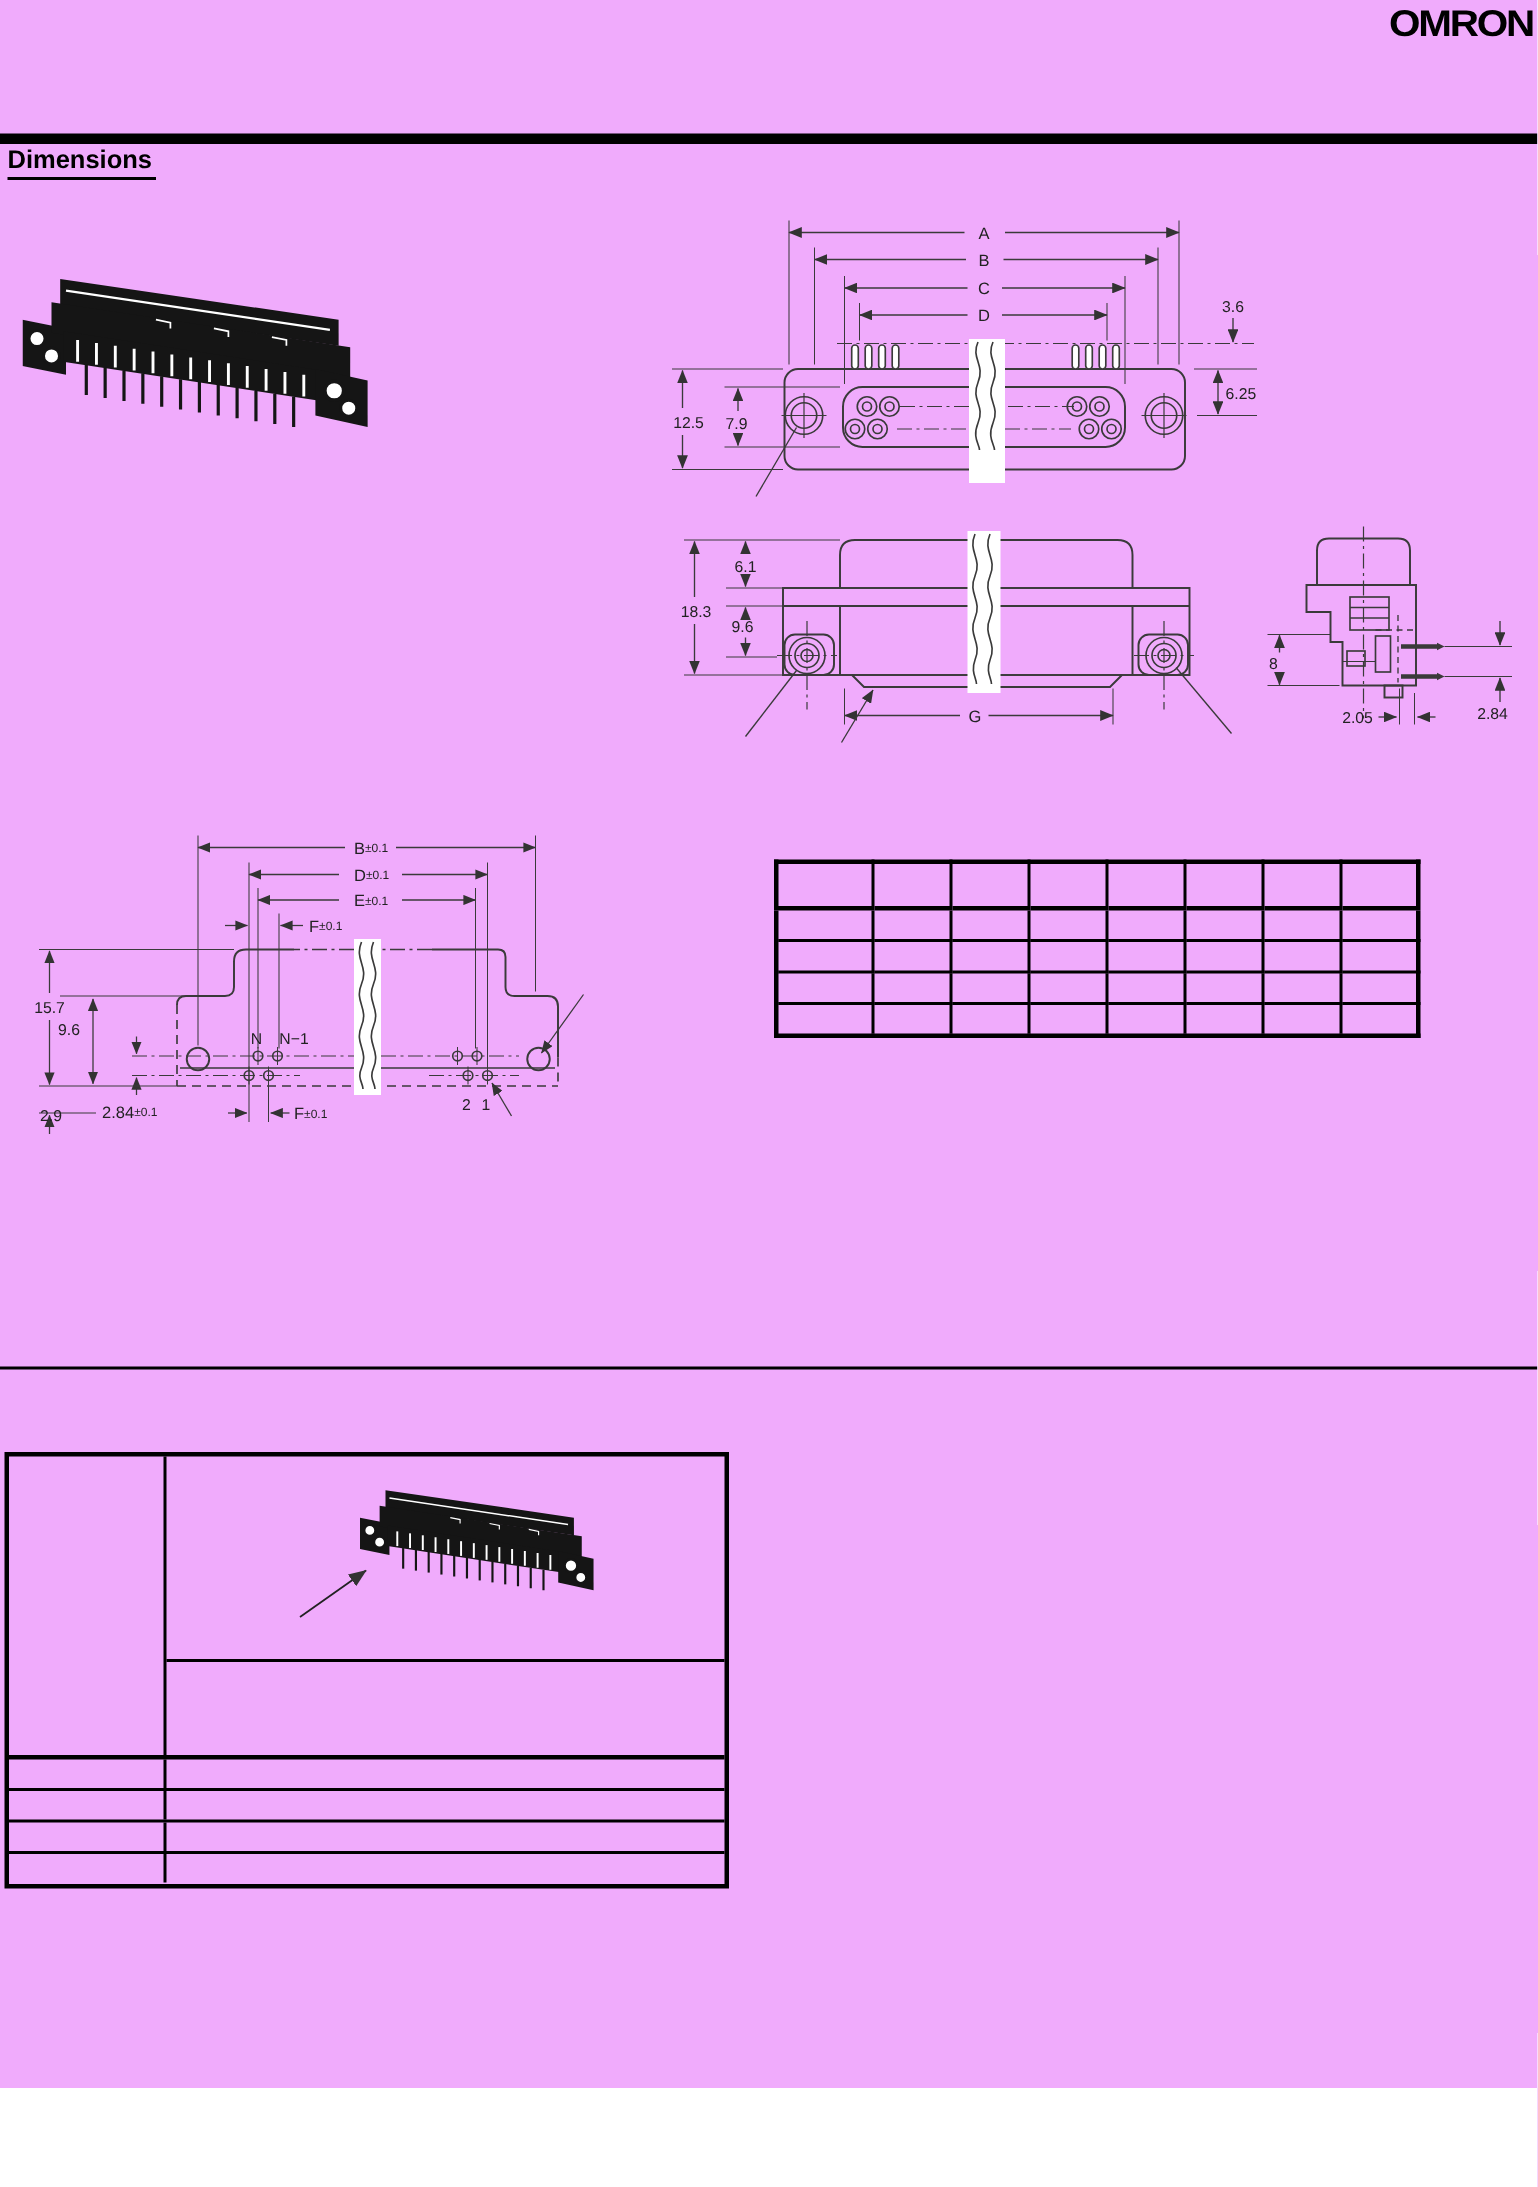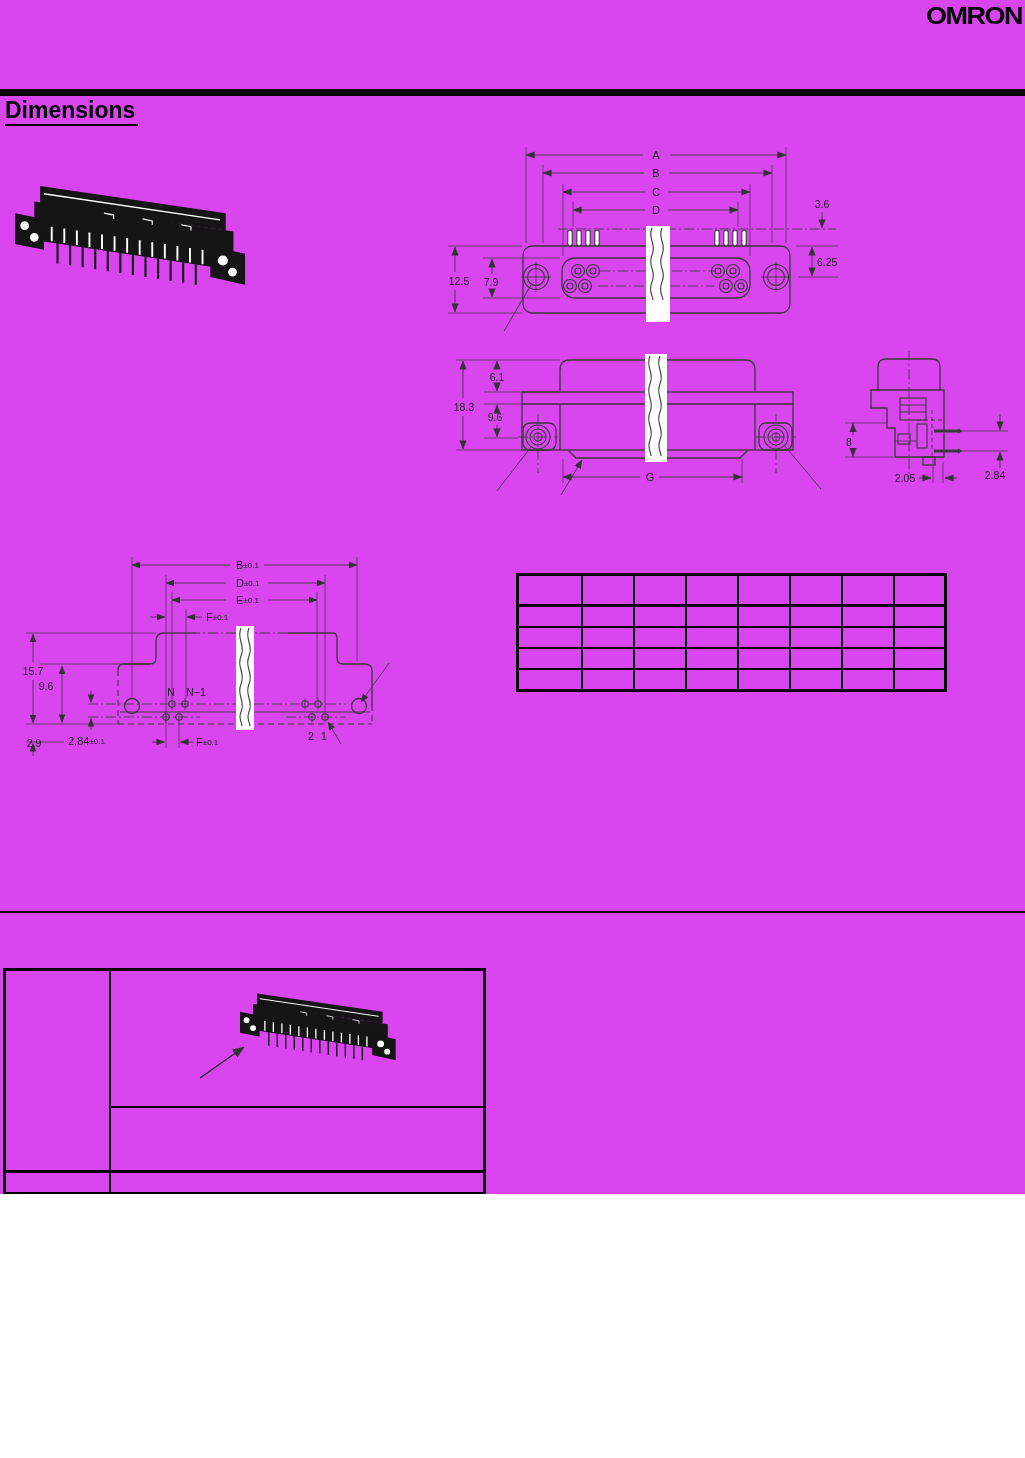--- a/index.html
+++ b/index.html
@@ -1,22 +1,22 @@
 <!DOCTYPE html>
 <html><head>
 <meta charset="utf-8">
 <style>
   html,body{margin:0;padding:0;background:#fff}
-  .page{position:relative;width:1025px;height:1194px;background:#d946ef;overflow:hidden;
+  .page{position:relative;width:1025px;height:1392px;background:#f0abfc;overflow:hidden;
         font-family:"Liberation Sans",sans-serif;color:#111}
   .brand{position:absolute;top:1px;right:3px;font-weight:800;font-size:27px;
          letter-spacing:-1.5px;color:#000;transform:scaleY(0.92)}
   .bar{position:absolute;left:0;width:1025px;background:#000}
   .hrule{position:absolute;left:0;width:1025px;height:2px;background:#000}
-  h1.sec{position:absolute;margin:0;font-size:23px;font-weight:bold;color:#000;
+  h1.sec{position:absolute;margin:0;font-size:17px;font-weight:bold;color:#000;
          border-bottom:2.5px solid #000;padding:0 3px 1px 0;line-height:1.15}
   svg{position:absolute;overflow:visible}
   svg text{font-family:"Liberation Sans",sans-serif;font-size:11px;fill:#222}
   svg text.t10{font-size:10.5px}
   svg tspan.tol{font-size:8px}
   
   table.spec{position:absolute;left:516px;top:573px;width:430px;border-collapse:collapse;
              table-layout:fixed;border:3px solid #000}
   table.spec td{border:2px solid #000;height:19px;padding:0}
   table.spec tr.hd td{height:28px;border-bottom:3px solid #000}

